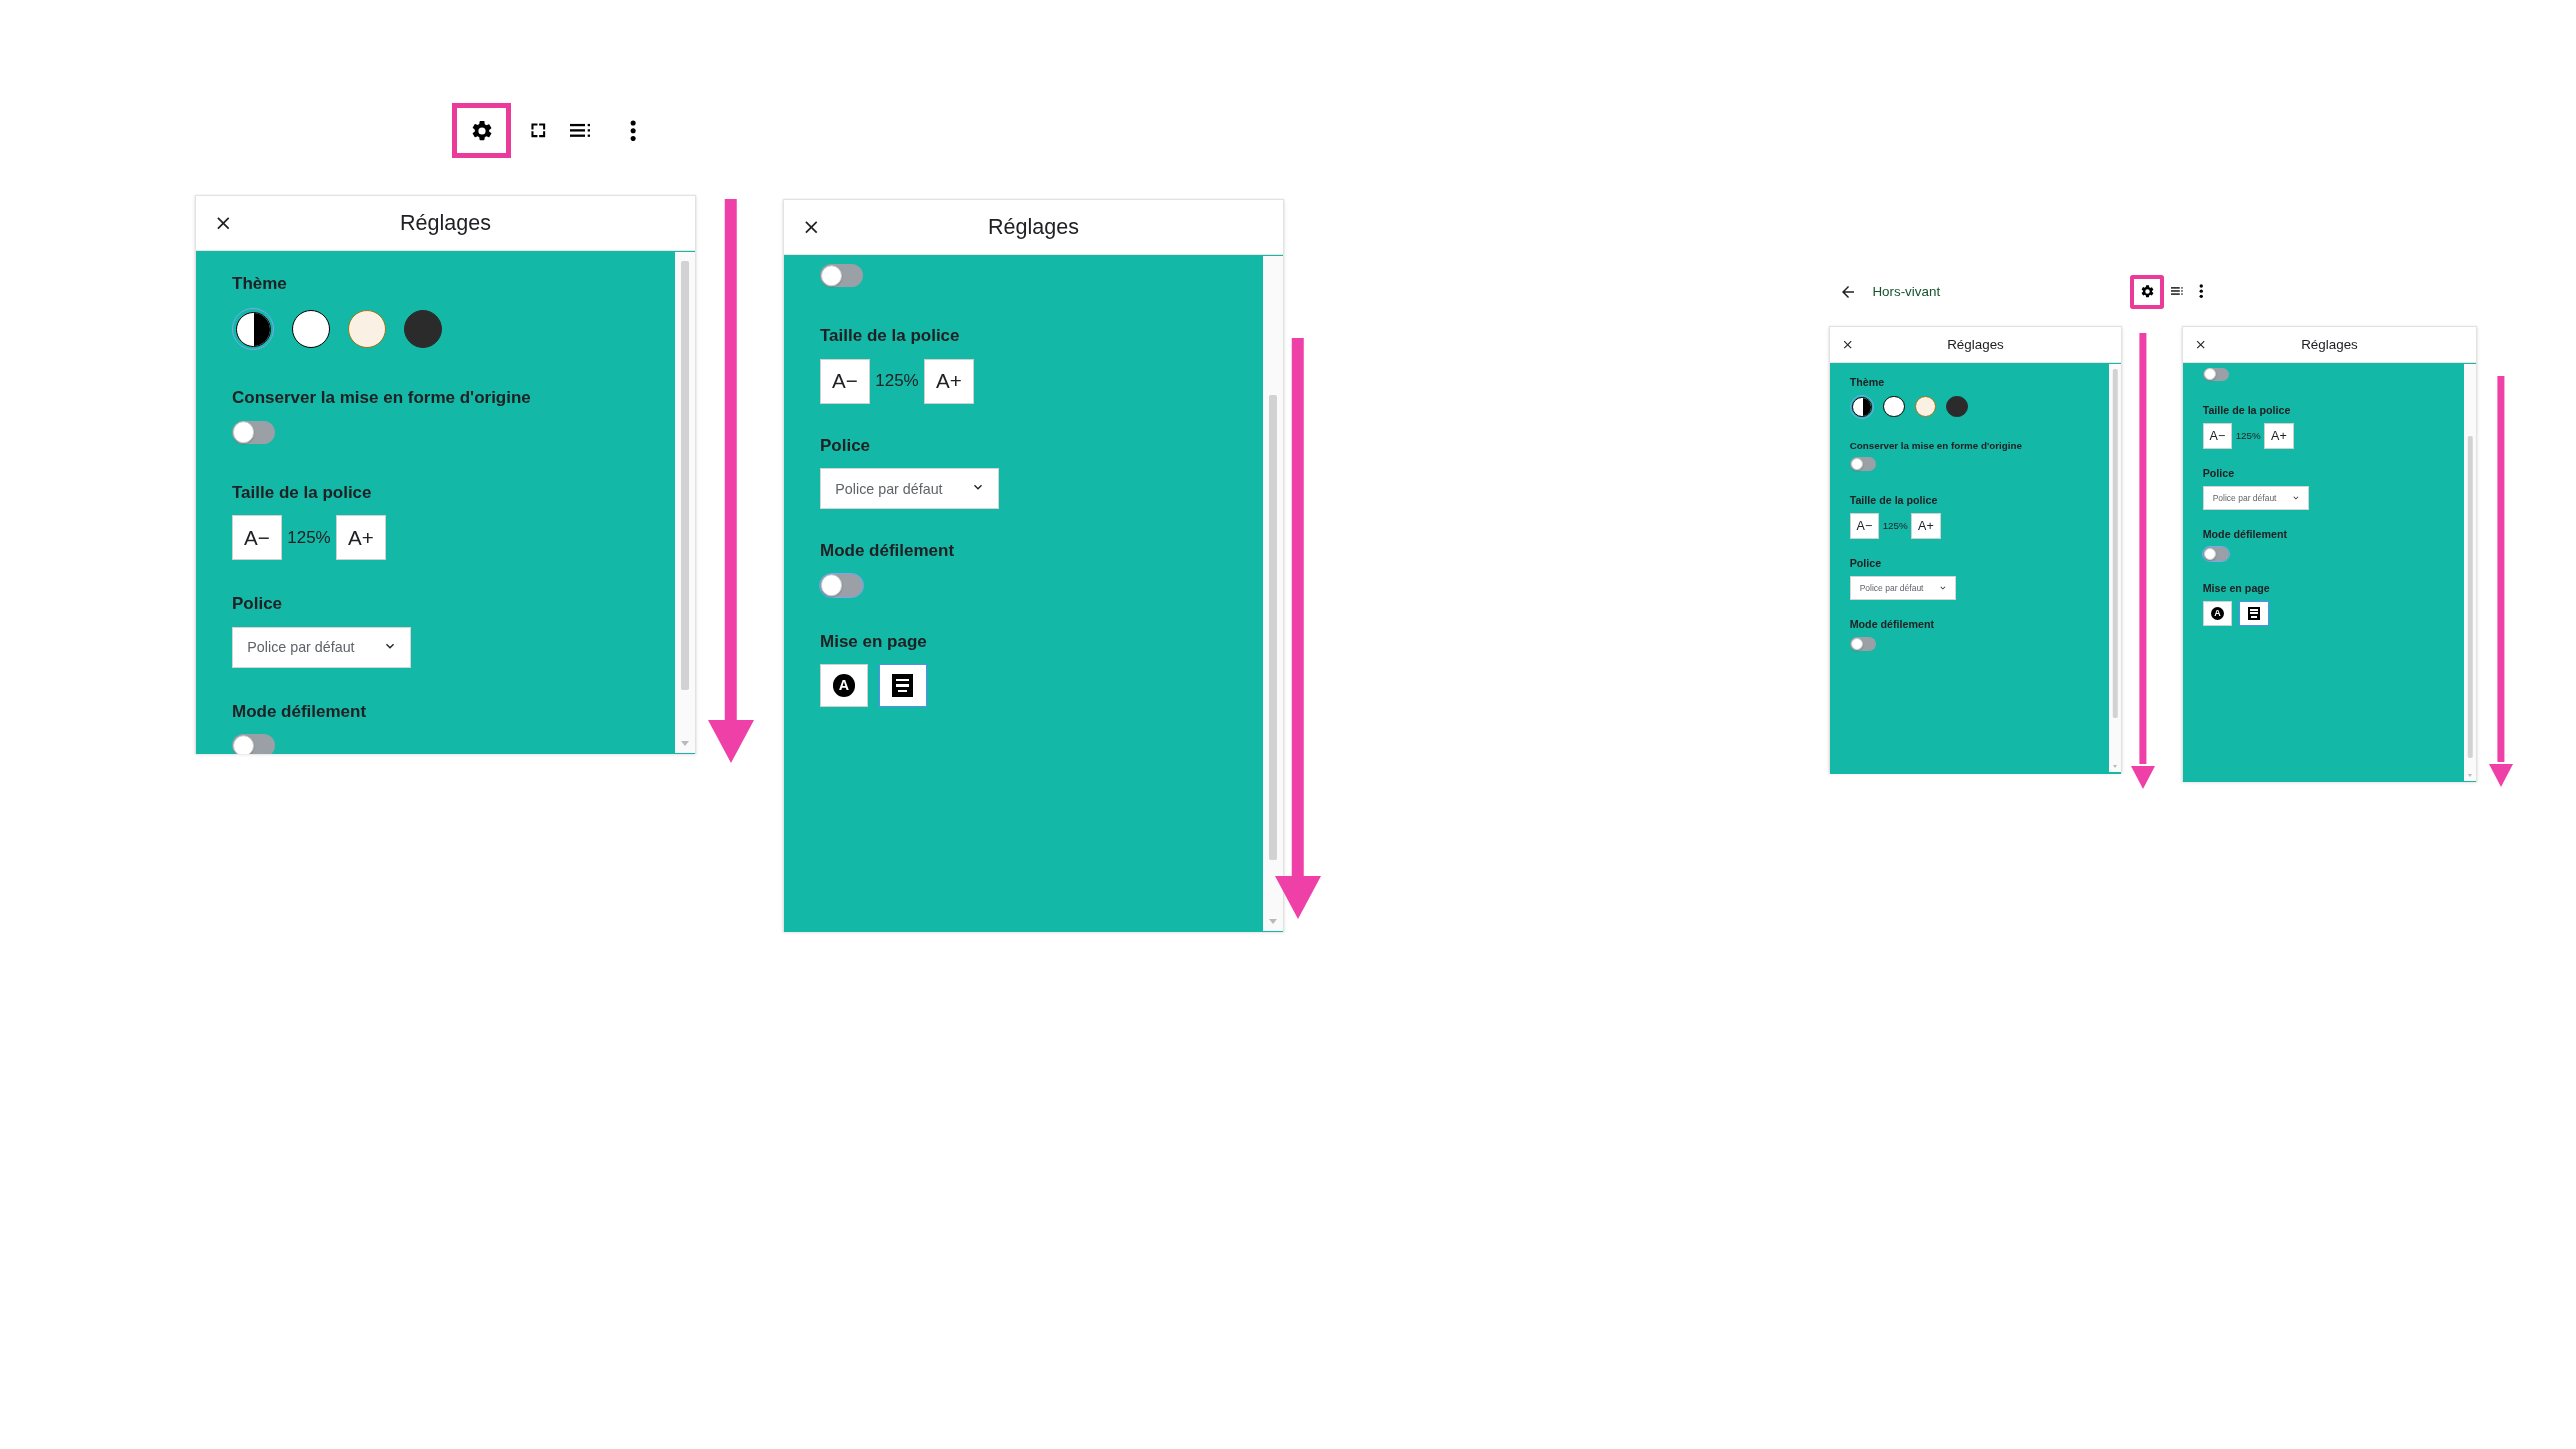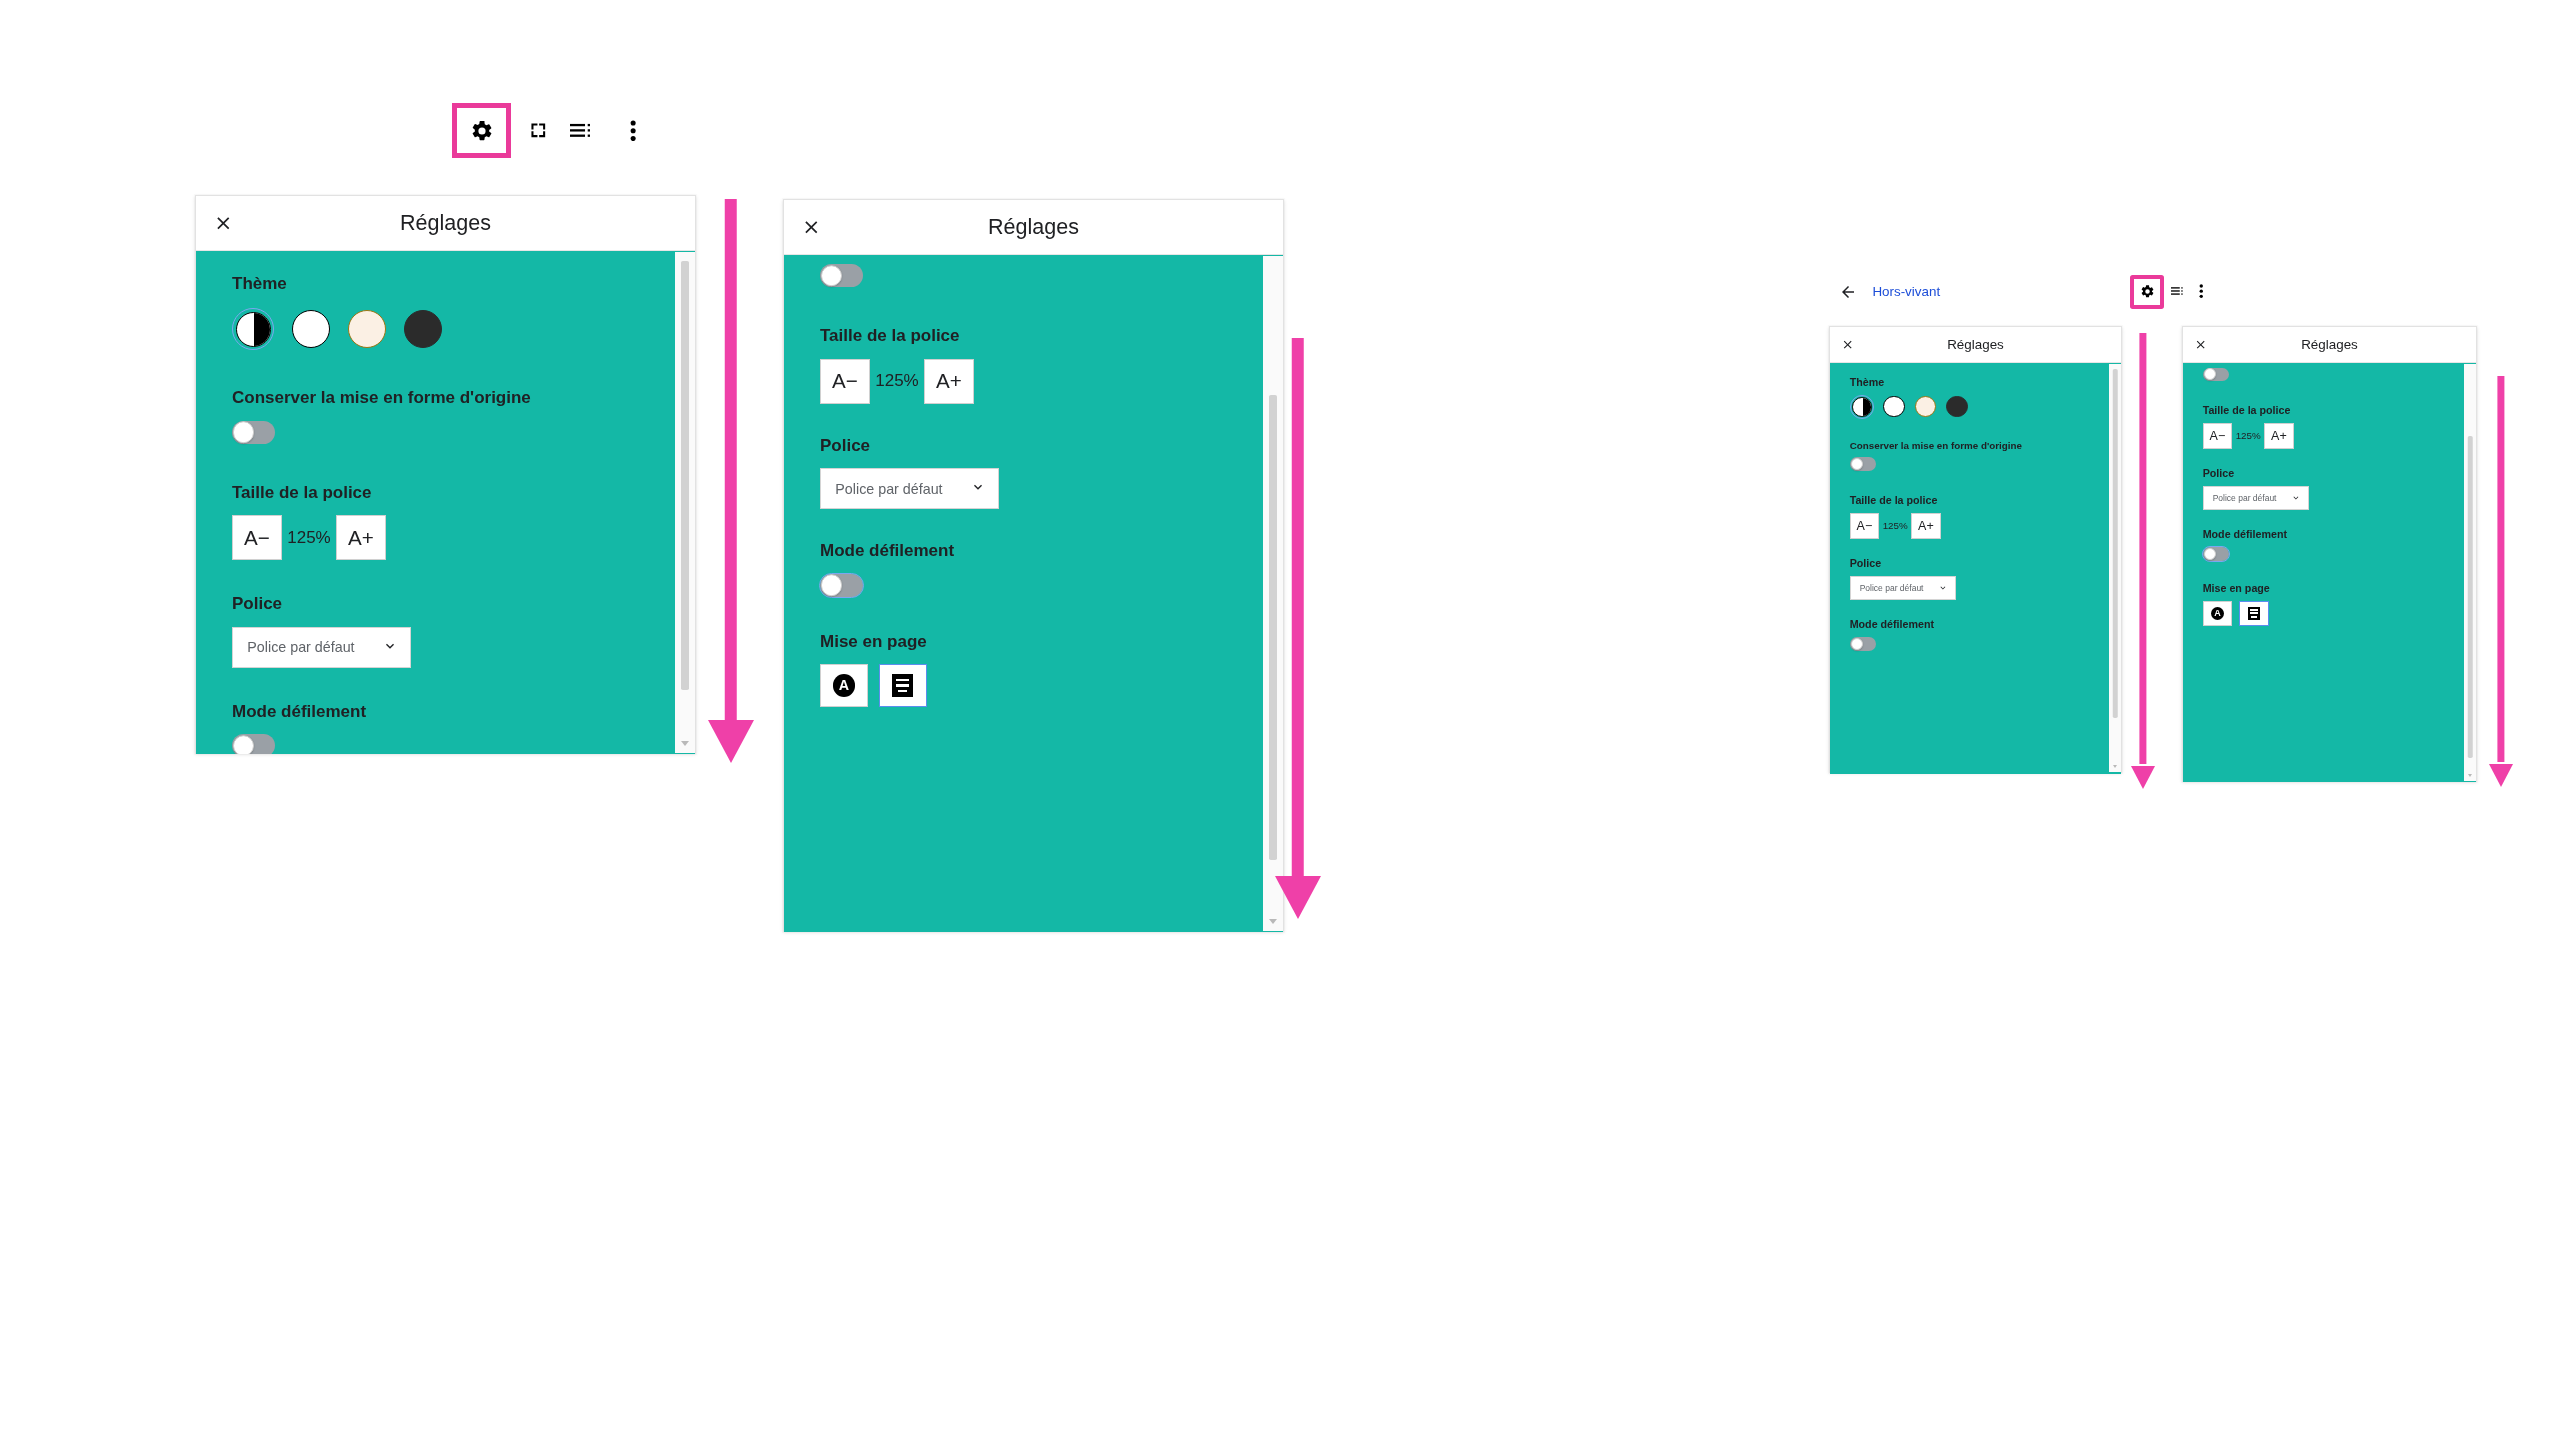--- a/index.html
+++ b/index.html
@@ -170,21 +170,21 @@
   .arrow .shaft { position:absolute; background:#ef40a8; left:50%; transform:translateX(-50%); top:0; }
   .arrow .head {
     position:absolute; bottom:0; left:50%; transform:translateX(-50%);
     width:0;height:0;
     border-left-style:solid; border-right-style:solid; border-top-style:solid;
     border-left-color:transparent; border-right-color:transparent; border-top-color:#ef40a8;
   }
 
   .mini-head-bar { display:flex; align-items:center; background:#fff; }
   .back-arrow { color:#202124; display:flex; align-items:center; justify-content:center; cursor:pointer; }
-  .mini-doc-title { color:#1d4ed8; }
+  .mini-doc-title { color:#14532d; }
 </style>
 </head>
 <body>
 
 <div class="toolbar" style="left:452px; top:103px; gap:0;">
   <div class="hl-box" style="width:59px;height:55px;">
     <svg viewBox="0 0 24 24" width="24" height="24">
       <path fill="#000" d="M19.14 12.94a7.07 7.07 0 0 0 .06-.94 7.07 7.07 0 0 0-.06-.94l2.03-1.58a.48.48 0 0 0 .12-.61l-1.92-3.32a.48.48 0 0 0-.59-.22l-2.39.96a7.02 7.02 0 0 0-1.62-.94l-.36-2.54A.47.47 0 0 0 13.93 2h-3.84a.47.47 0 0 0-.47.4l-.36 2.55c-.59.24-1.13.56-1.62.94l-2.39-.96a.48.48 0 0 0-.59.22L2.74 8.47a.48.48 0 0 0 .12.61l2.03 1.58c-.04.31-.06.63-.06.94 0 .31.02.63.06.94l-2.03 1.58a.48.48 0 0 0-.12.61l1.92 3.32c.12.22.38.3.59.22l2.39-.96c.5.38 1.03.7 1.62.94l.36 2.55c.04.23.23.4.47.4h3.84c.24 0 .43-.17.47-.4l.36-2.55c.59-.24 1.12-.56 1.62-.94l2.39.96c.22.08.47 0 .59-.22l1.92-3.32a.48.48 0 0 0-.12-.61l-2.03-1.58zM12 15.6A3.6 3.6 0 1 1 12 8.4a3.6 3.6 0 0 1 0 7.2z"></path>
     </svg>
   </div>

